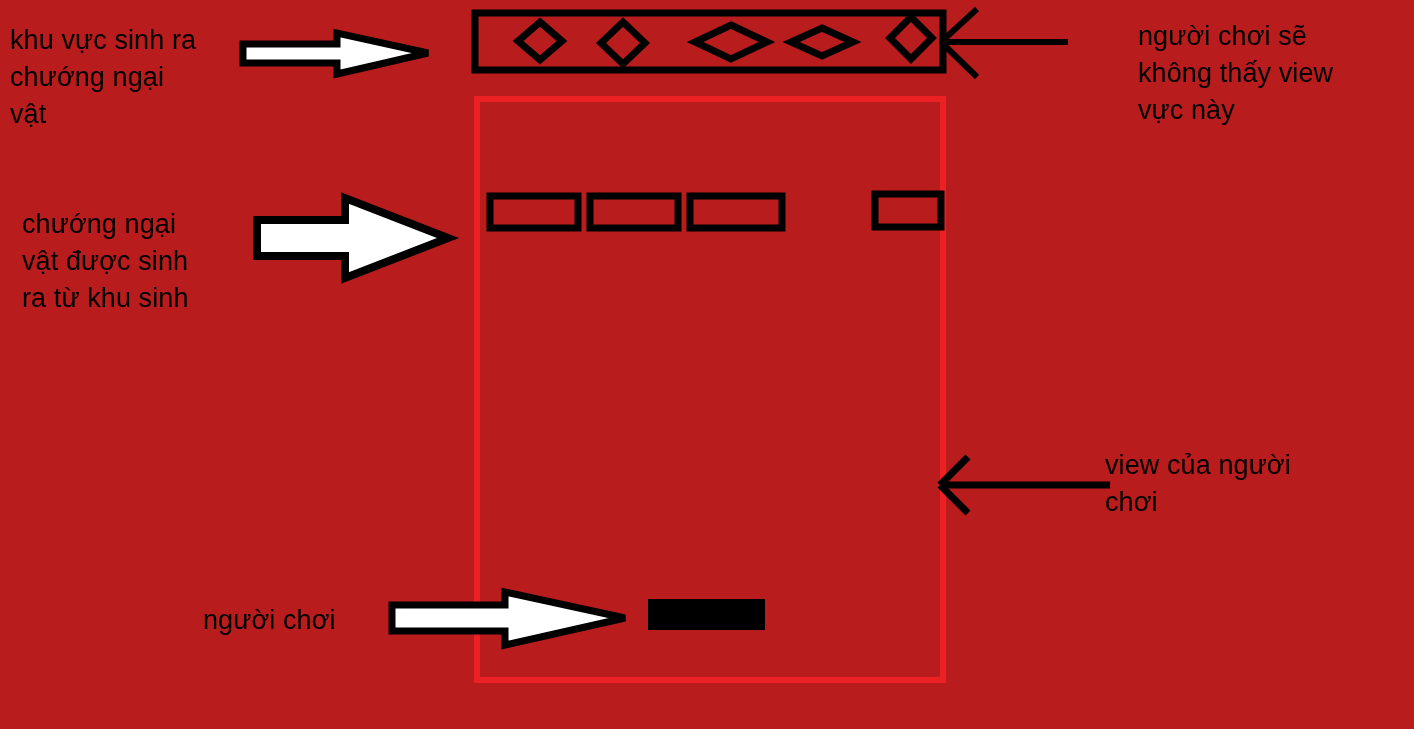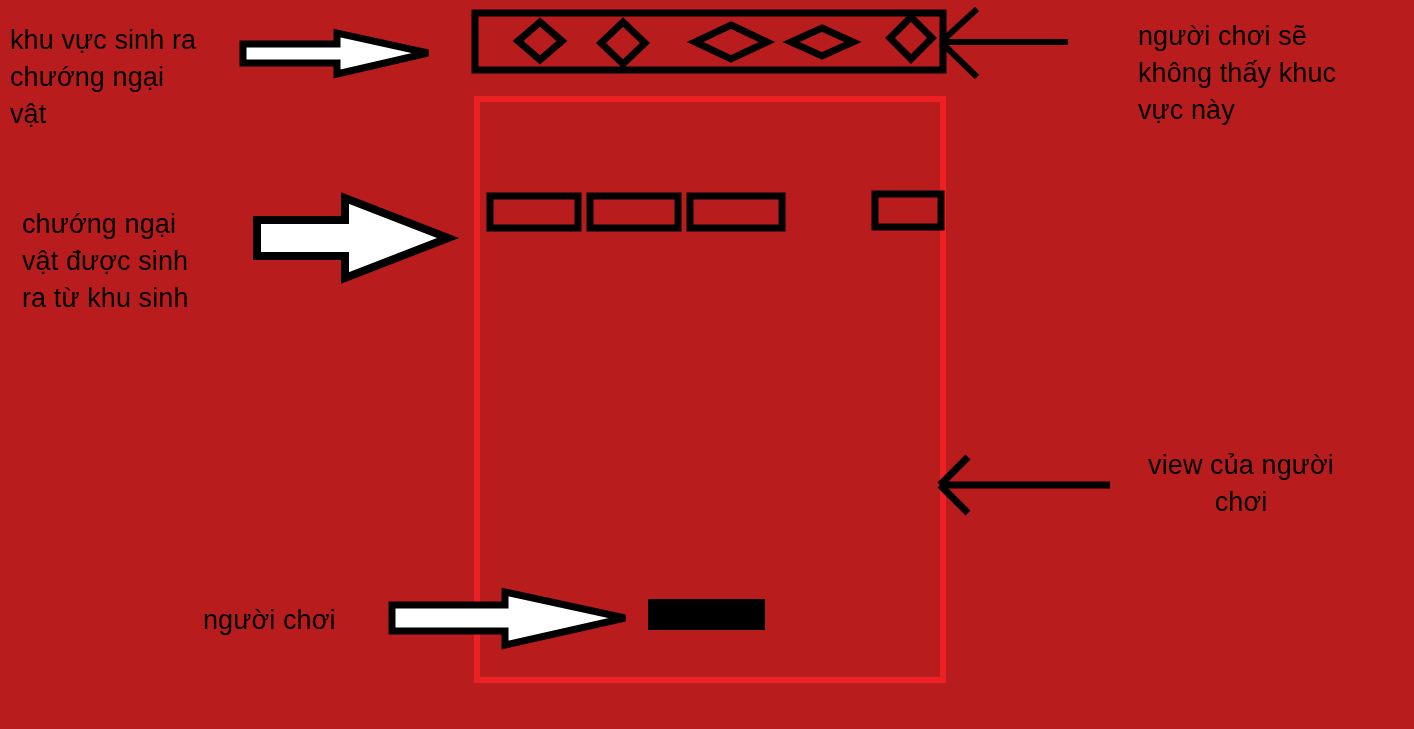--- a/index.html
+++ b/index.html
@@ -74,21 +74,21 @@
 
   <div class="label" style="left:10px; top:22px; width:235px;">khu vực sinh ra
 chướng ngại
 vật</div>
 
   <div class="label" style="left:22px; top:206px; width:230px;">chướng ngại
 vật được sinh
 ra từ khu sinh</div>
 
   <div class="label" style="left:1138px; top:18px; width:276px;">người chơi sẽ
-không thấy khuc
+không thấy view
 vực này</div>
 
-  <div class="label" style="left:1105px; top:447px; width:272px;text-align:center;">view của người
+  <div class="label" style="left:1105px; top:447px; width:272px;">view của người
 chơi</div>
 
   <div class="label" style="left:203px; top:602px; width:190px;">người chơi</div>
 
 </div>
 
 </body></html>

